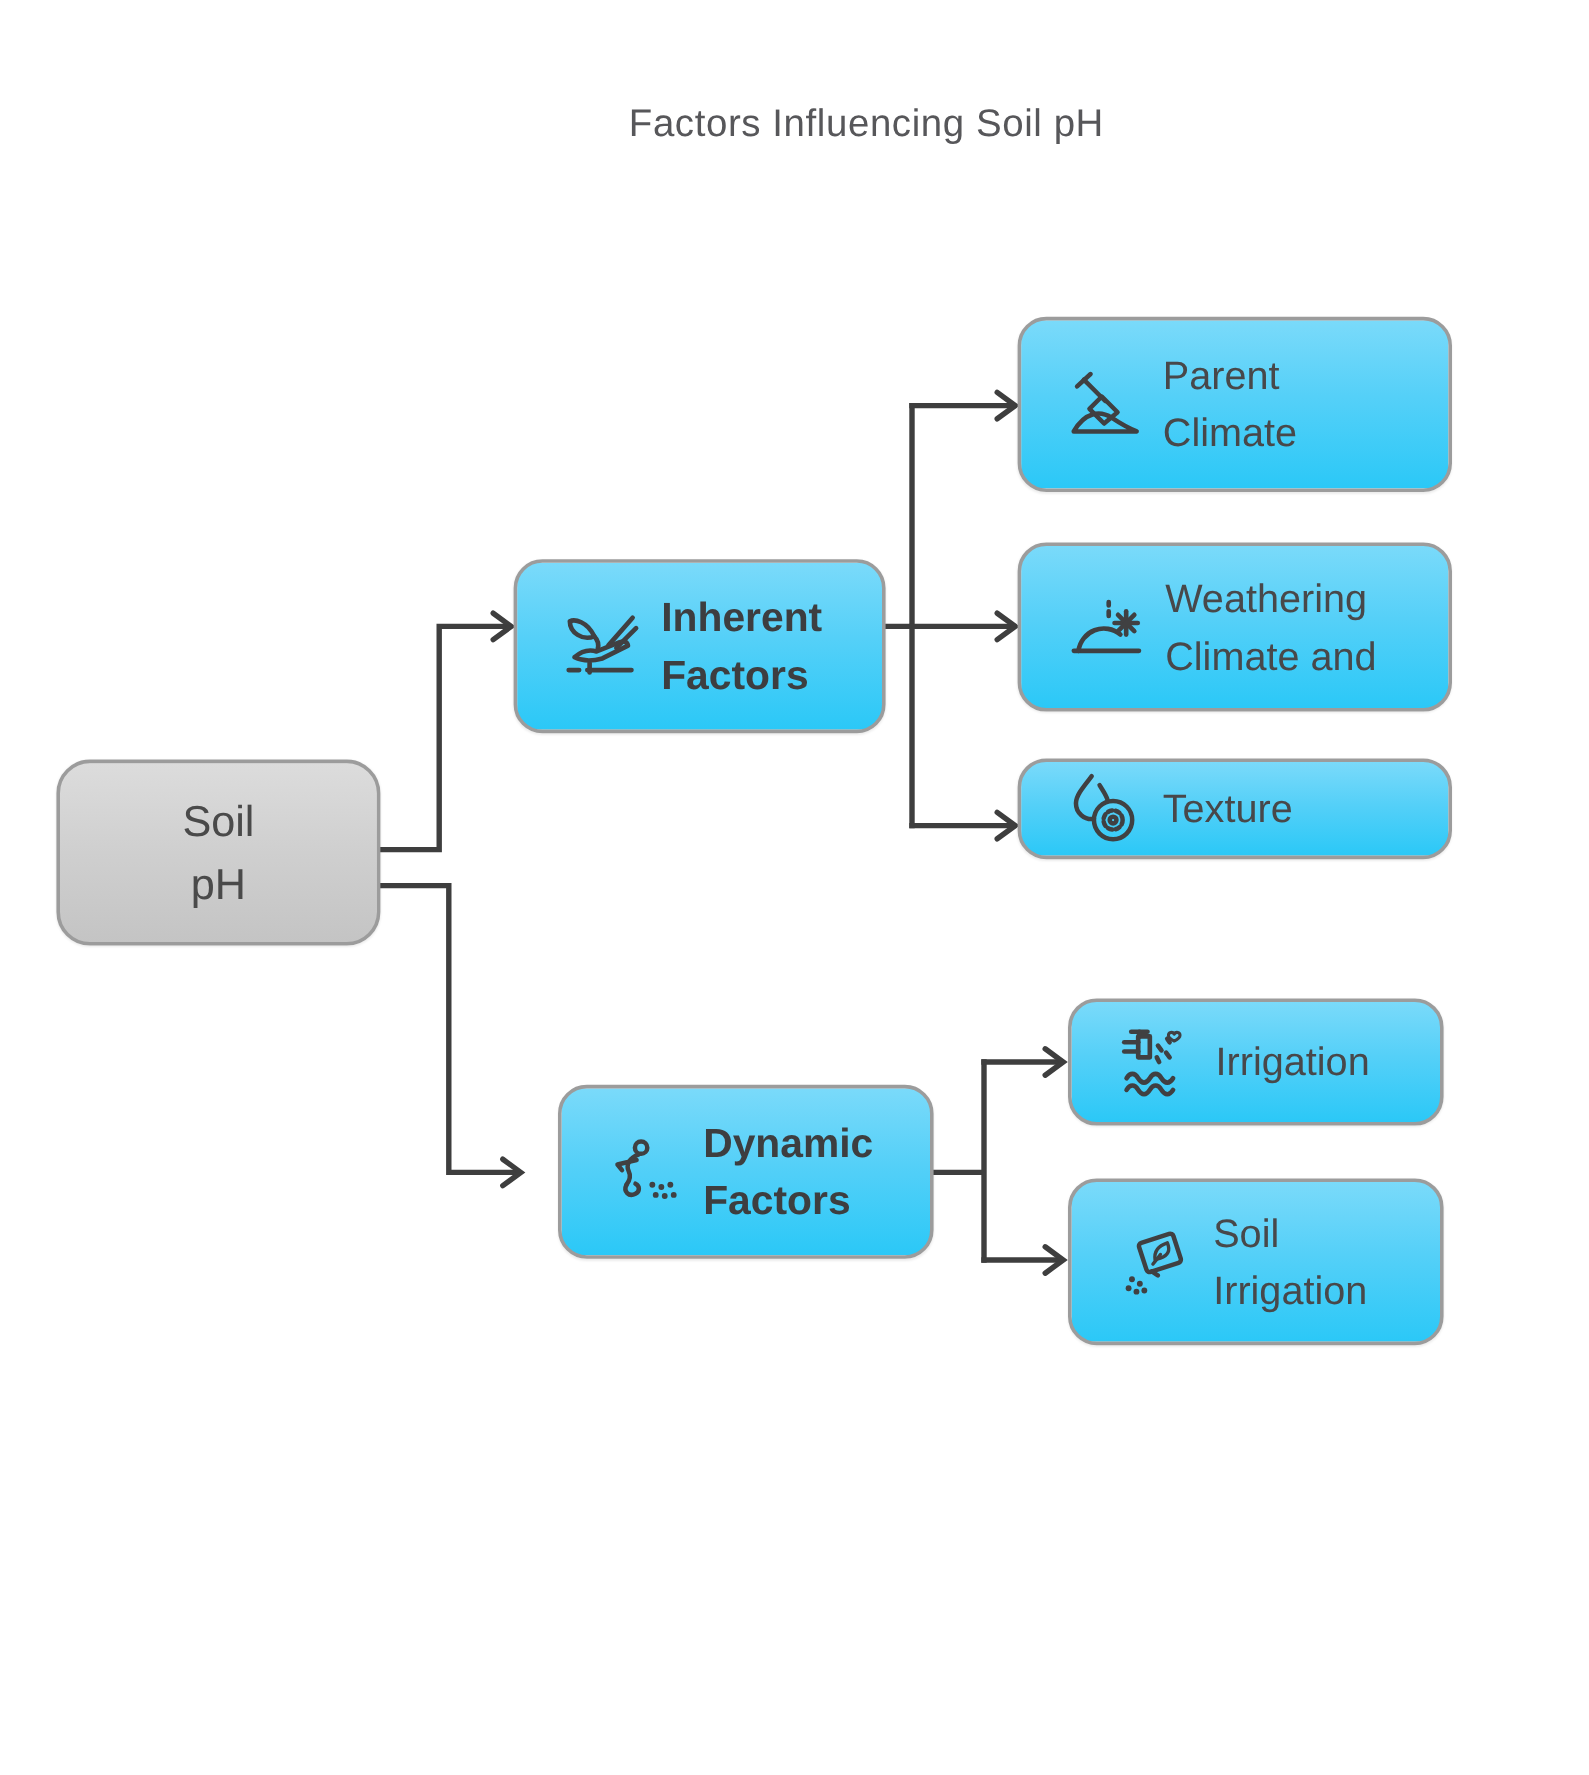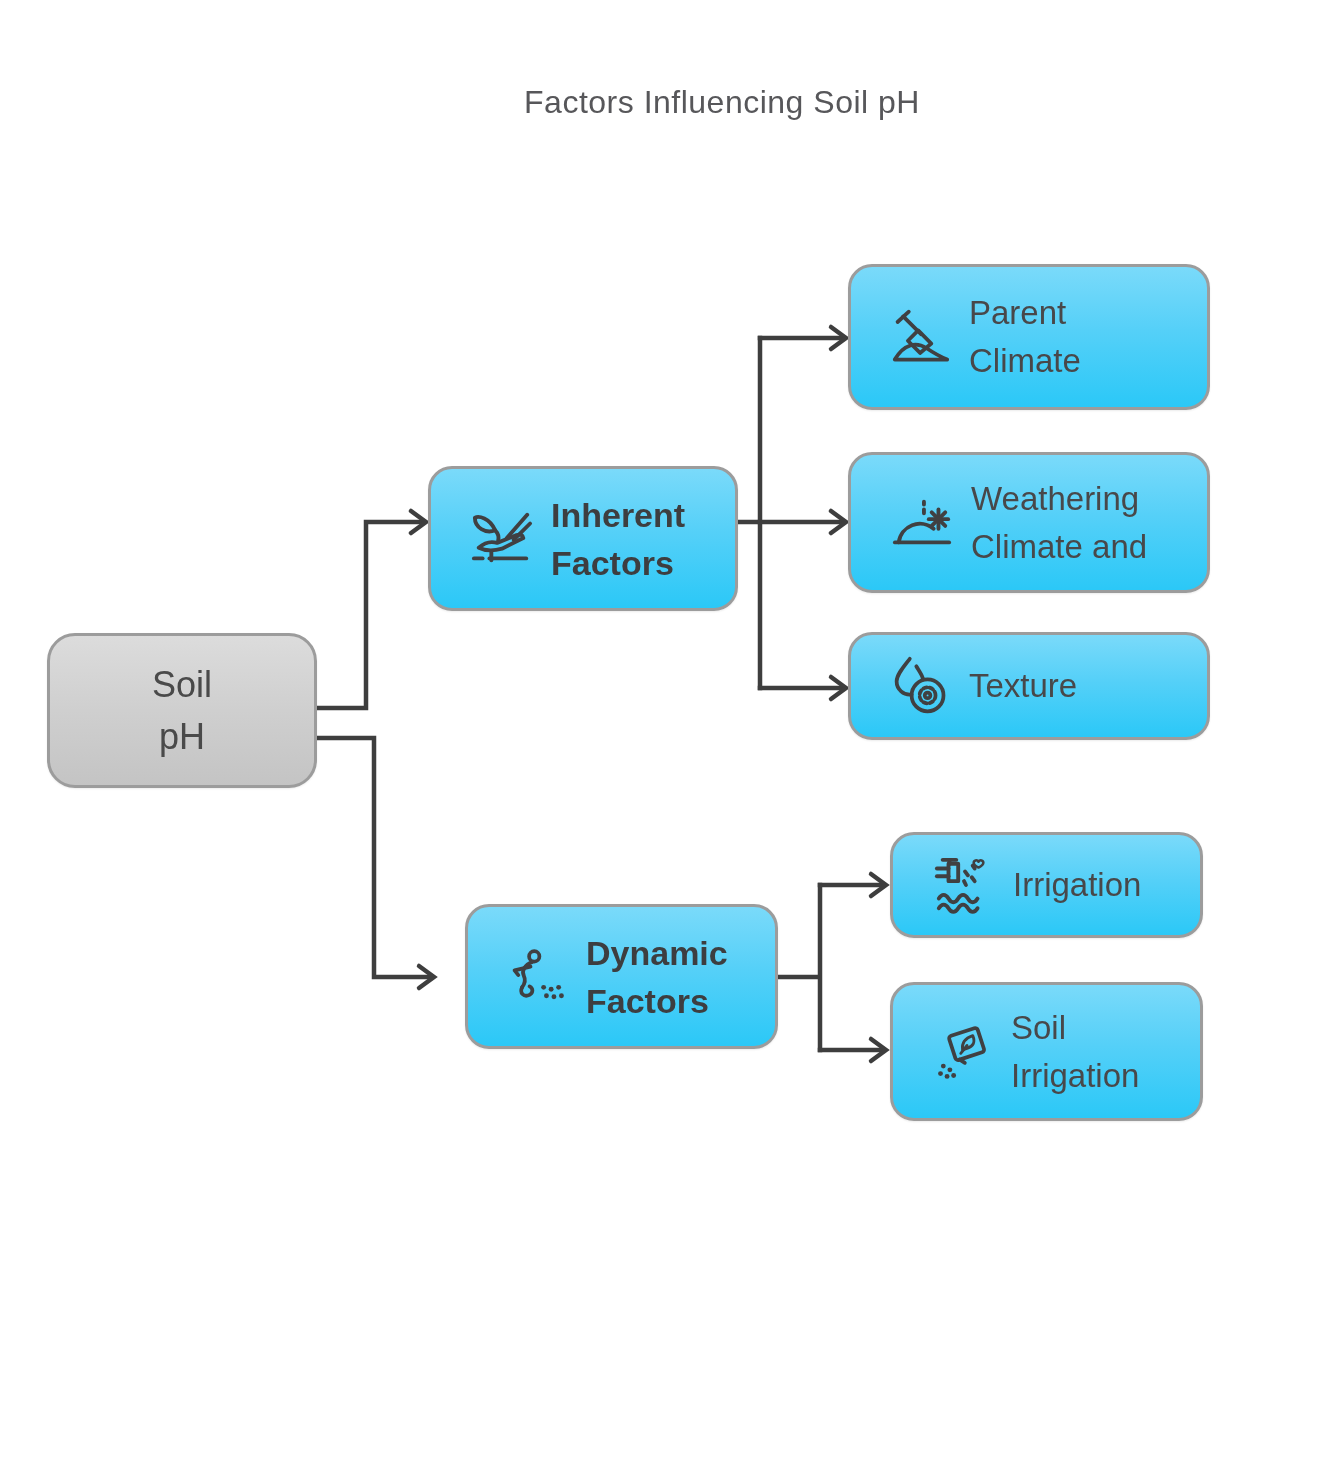--- a/index.html
+++ b/index.html
@@ -116,21 +116,21 @@
         <path d="M42 21 L56 35"></path>
         <path d="M56 21 L42 35"></path>
       </svg>
     </span>
     <div class="label">
       <span class="line">Weathering</span>
       <span class="line">Climate and</span>
     </div>
   </div>
 
-  <div class="node blue" style="left:848px; top:632px; width:362px; height:108px;">
+  <div class="node blue" style="left:848px; top:632px; width:362px; height:84px;">
     <span class="icon">
       <svg width="60" height="60" viewBox="0 0 64 64" fill="none" stroke="#404042" stroke-width="4" stroke-linecap="round" stroke-linejoin="round">
         <path d="M20 3 C13 12 6 20 6 27 A14 14 0 0 0 22 41"></path>
         <path d="M27 11 C30 16 33 20 34 24"></path>
         <circle cx="39" cy="42" r="17"></circle>
         <circle cx="39" cy="42" r="8.5" stroke-dasharray="4 3"></circle>
         <circle cx="39" cy="42" r="3"></circle>
       </svg>
     </span>
     <div class="label">

